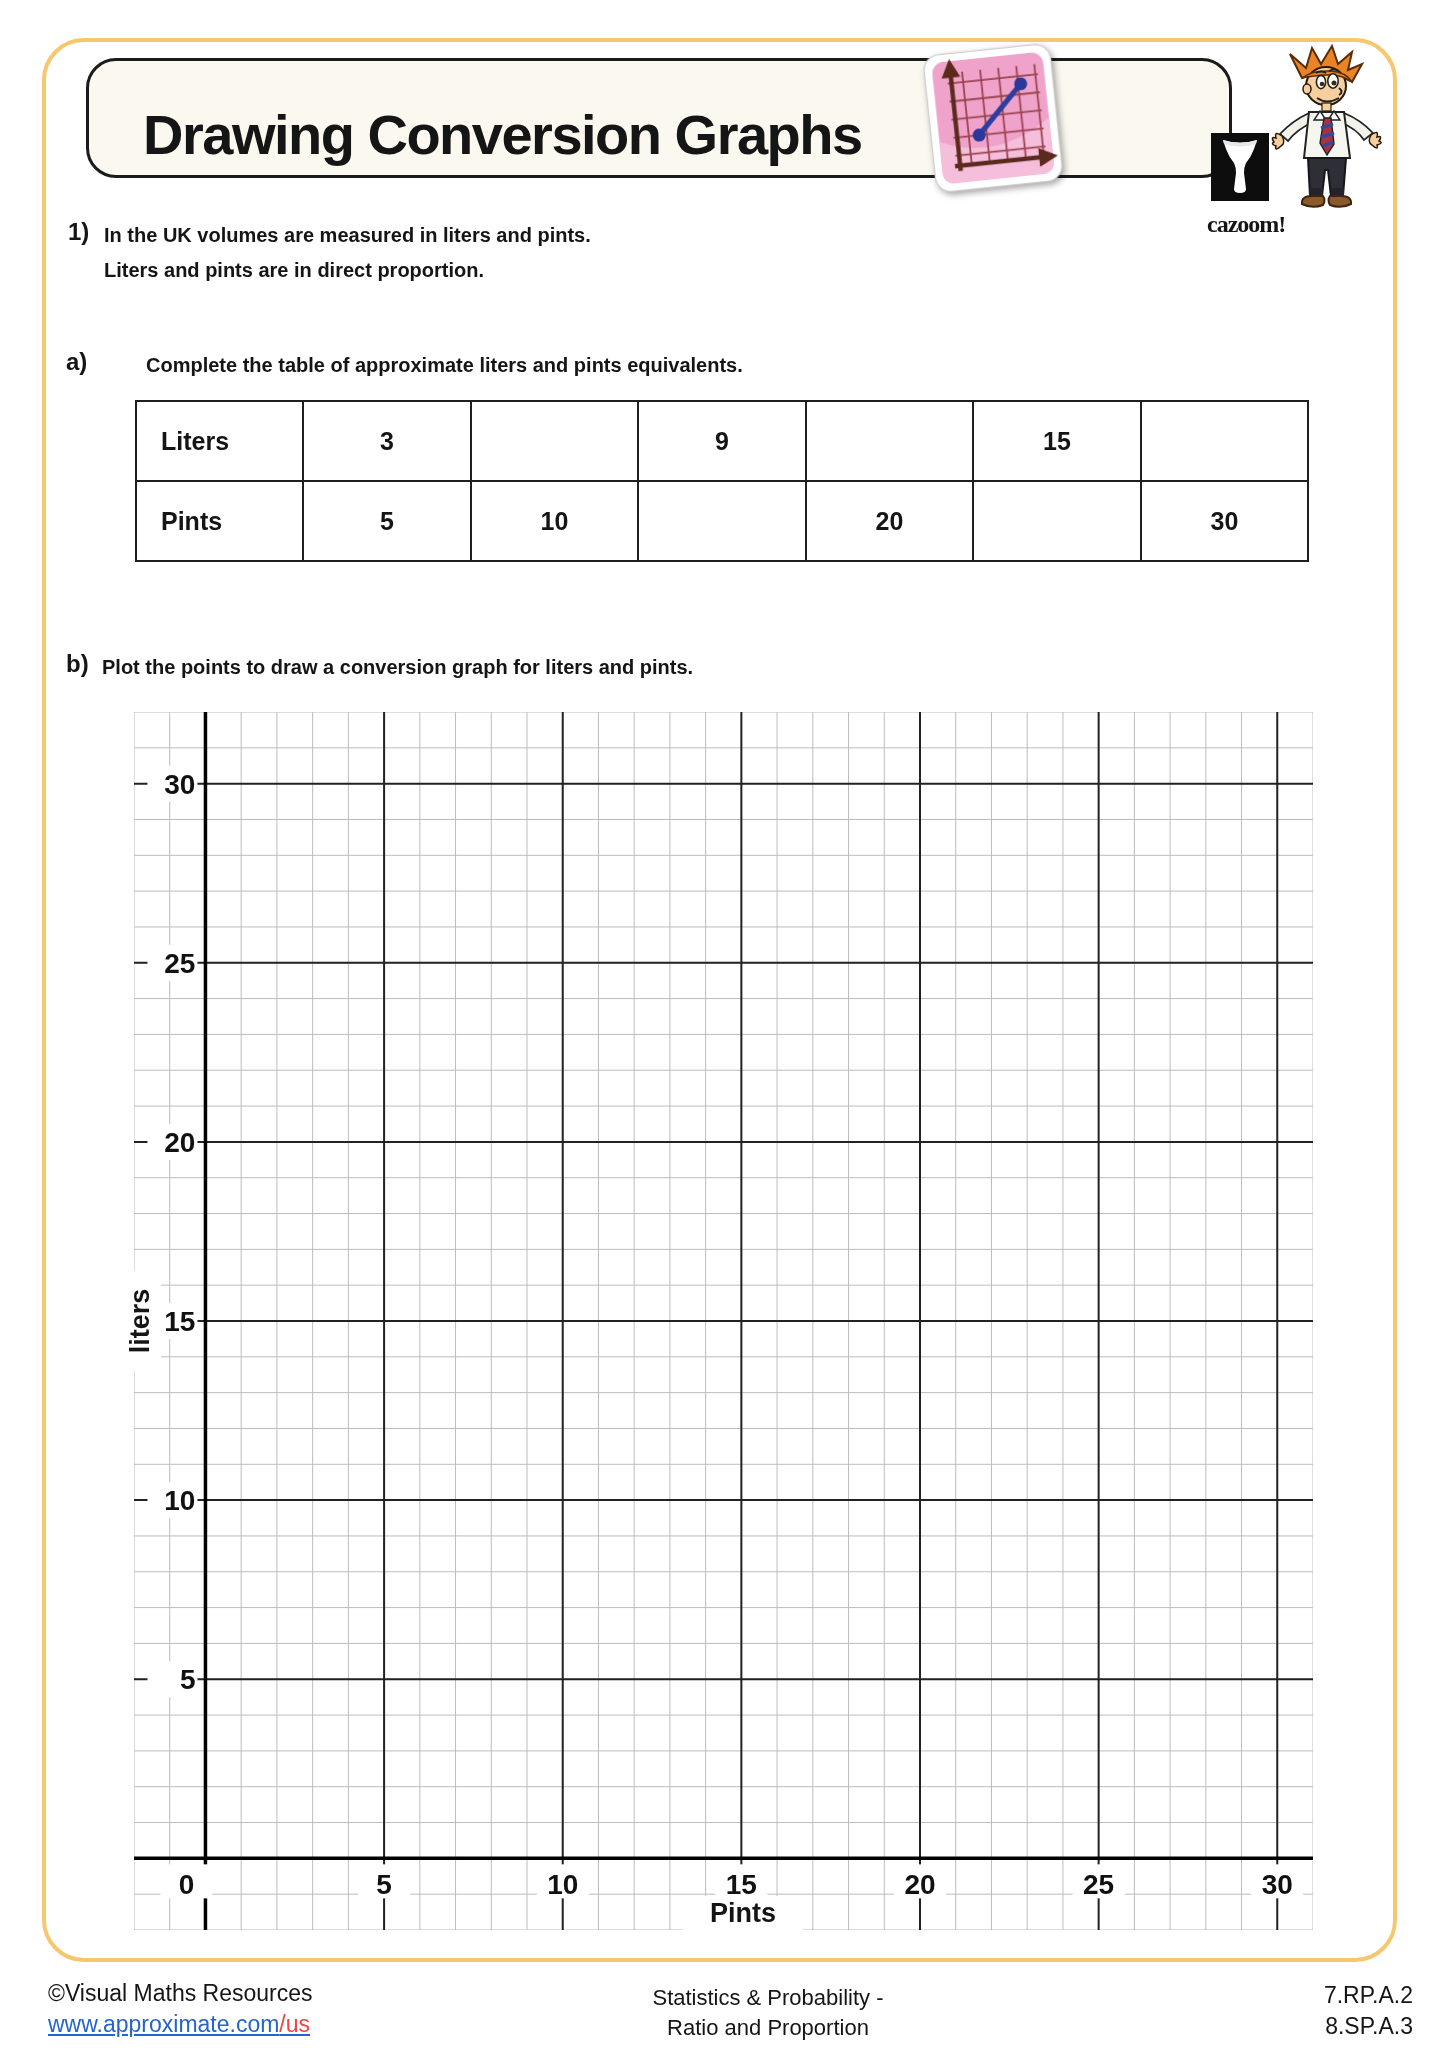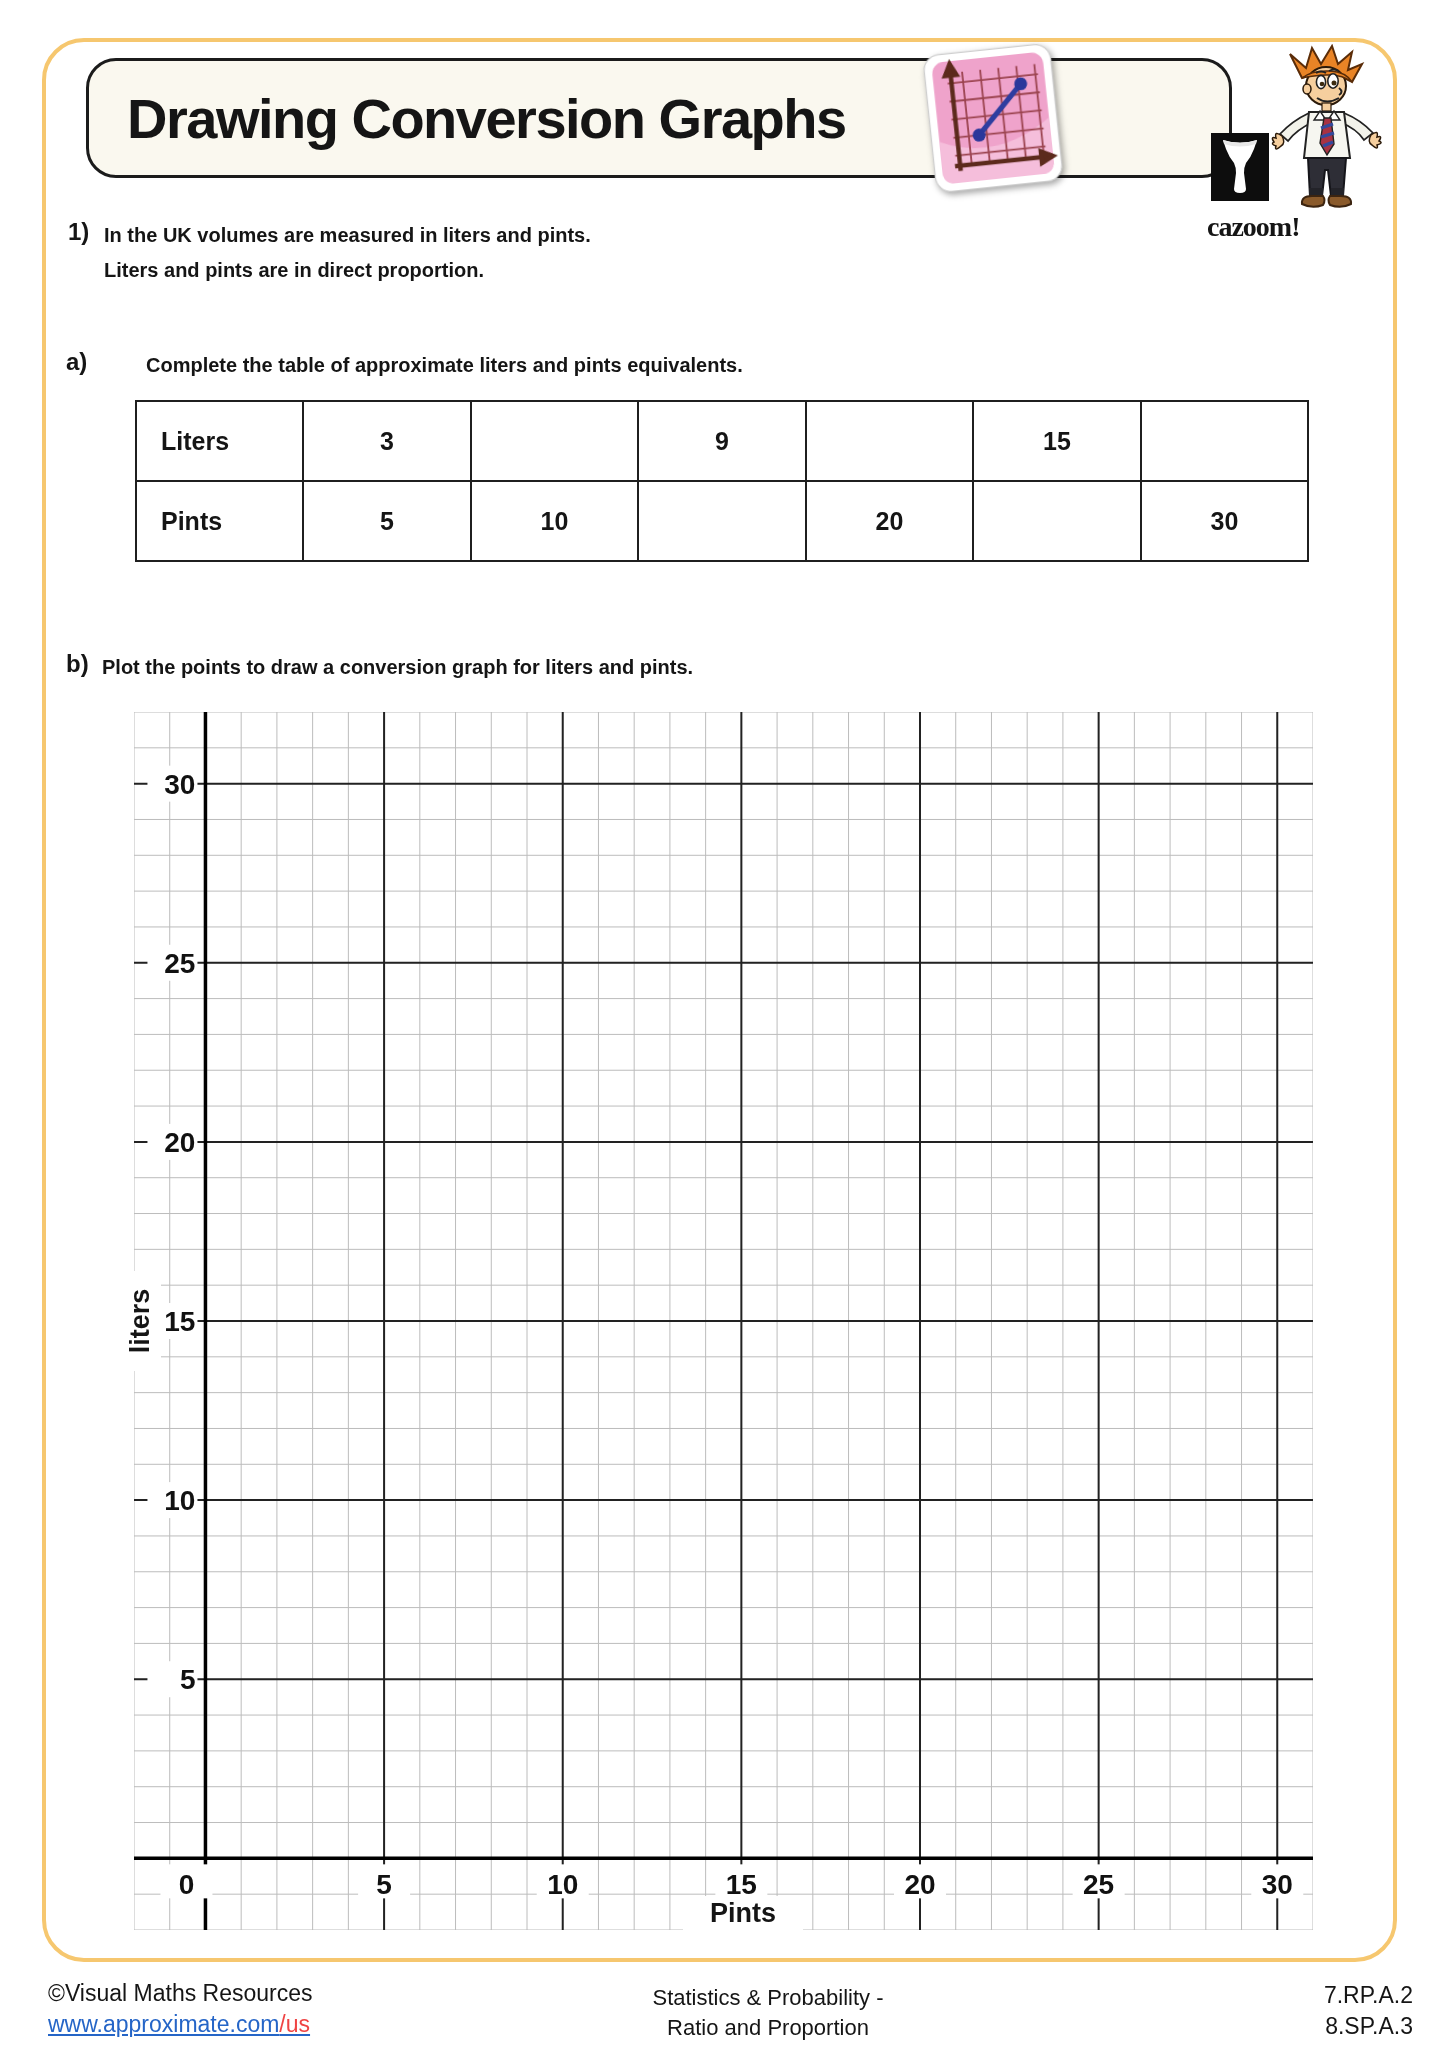--- a/index.html
+++ b/index.html
@@ -7,26 +7,26 @@
          font-family:"Liberation Sans","DejaVu Sans",sans-serif;color:#151515;}
   .sheet *{box-sizing:border-box;}
 
   .page-border{position:absolute;left:42px;top:38px;width:1355px;height:1924px;
                border:4px solid #F6C76F;border-radius:42px;}
 
   
   .title-box{position:absolute;left:86px;top:58px;width:1146px;height:120px;
              background:#FAF8EF;border:3px solid #1b1b1b;border-radius:30px;}
   .page-title{position:absolute;left:38px;top:50%;transform:translateY(-50%);
-              font-size:56px;font-weight:900;letter-spacing:-1.5px;white-space:nowrap;margin:0;}
+              font-size:56px;font-weight:900;letter-spacing:-1.5px;white-space:nowrap;margin:16px;}
   .sticker-wrap{position:absolute;left:928px;top:48px;width:130px;height:140px;
                 transform:rotate(-6deg);filter:drop-shadow(2px 3px 3px rgba(0,0,0,.35));}
   .logo{position:absolute;left:1118px;top:72px;width:66px;text-align:center;}
   .logo-text{font-family:"Liberation Serif","DejaVu Serif",serif;font-weight:bold;
-             font-size:28px;letter-spacing:-1px;display:block;margin-top:6px;}
+             font-size:24px;letter-spacing:-1px;display:block;margin-top:6px;}
   .mascot{position:absolute;left:1246px;top:44px;}
 
   
   .qline{position:absolute;font-weight:bold;font-size:20px;line-height:35px;}
   .qnum{position:absolute;font-weight:bold;font-size:24px;}
 
   
   .conv-table{position:absolute;left:135px;top:400px;border-collapse:collapse;table-layout:fixed;}
   .conv-table td{border:2.5px solid #1f1f1f;height:80px;font-size:25px;font-weight:bold;
                  text-align:center;vertical-align:middle;background:#fff;}

